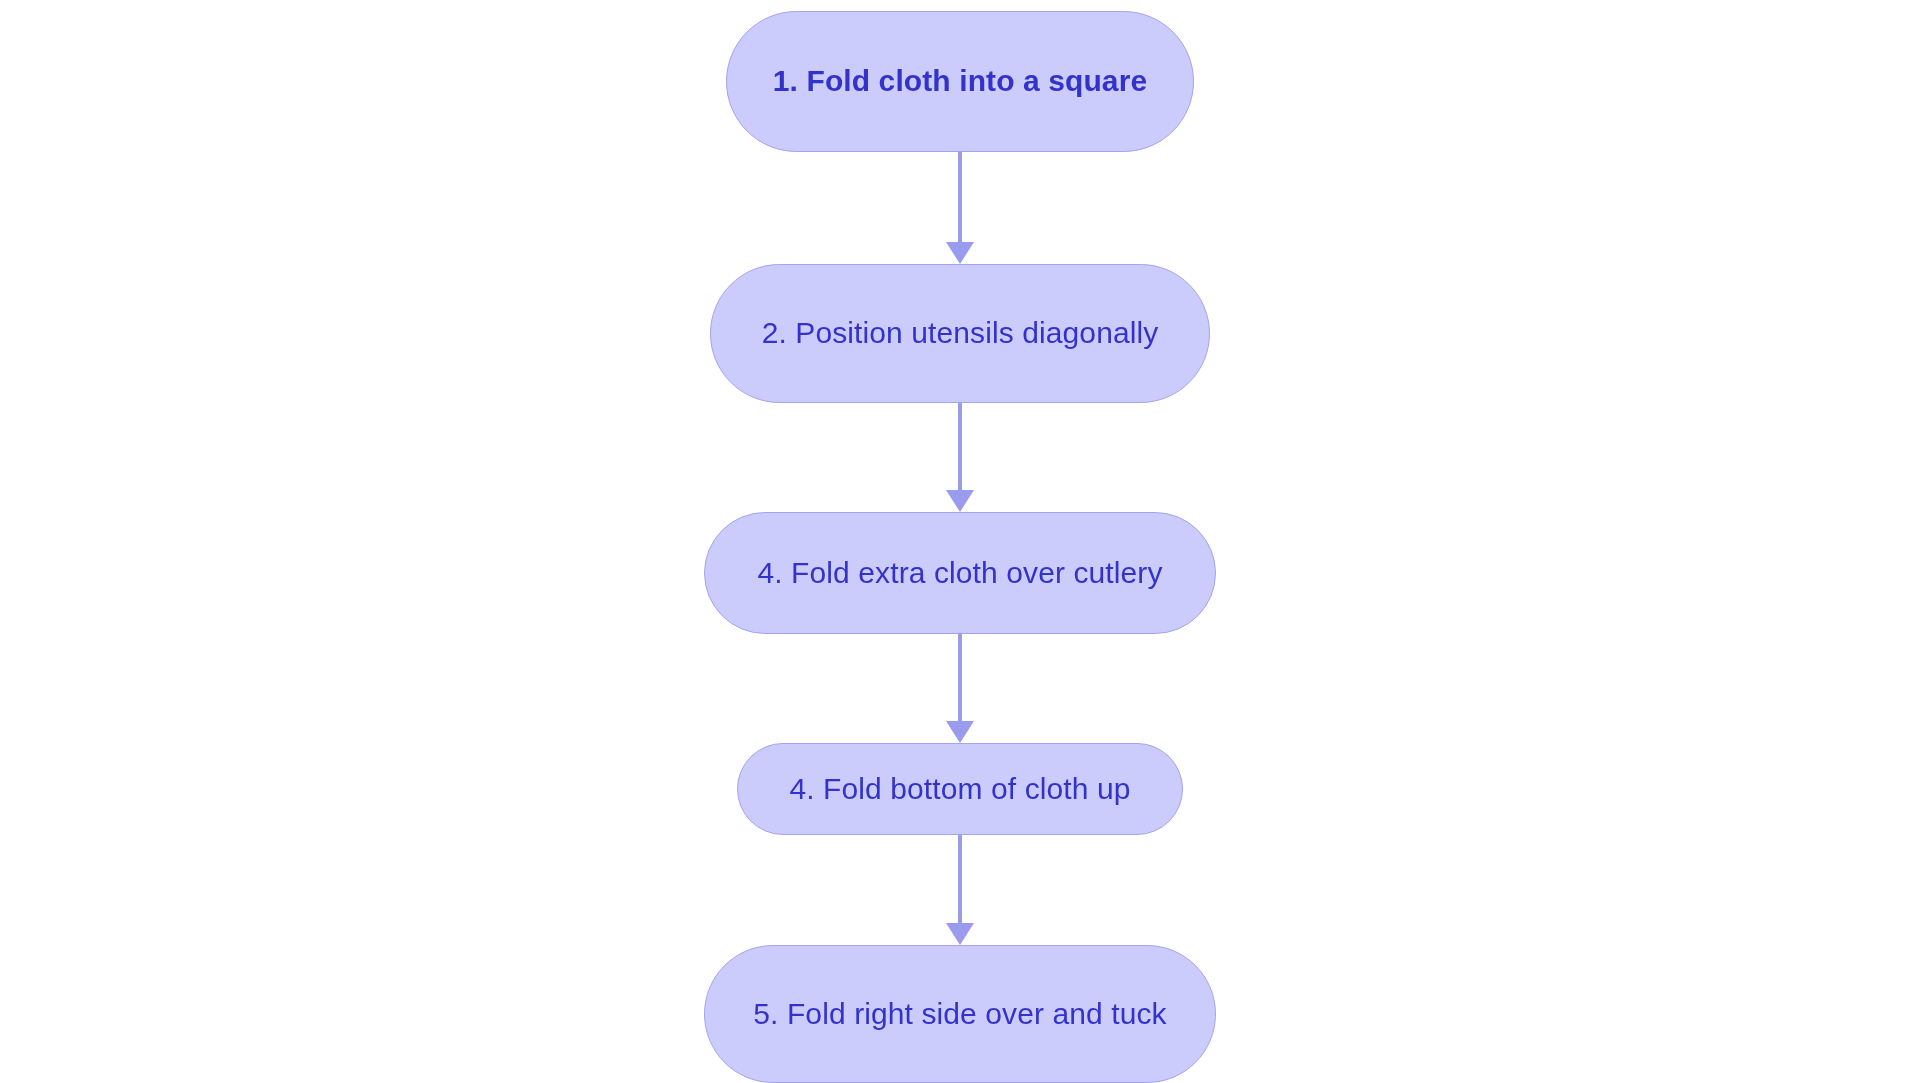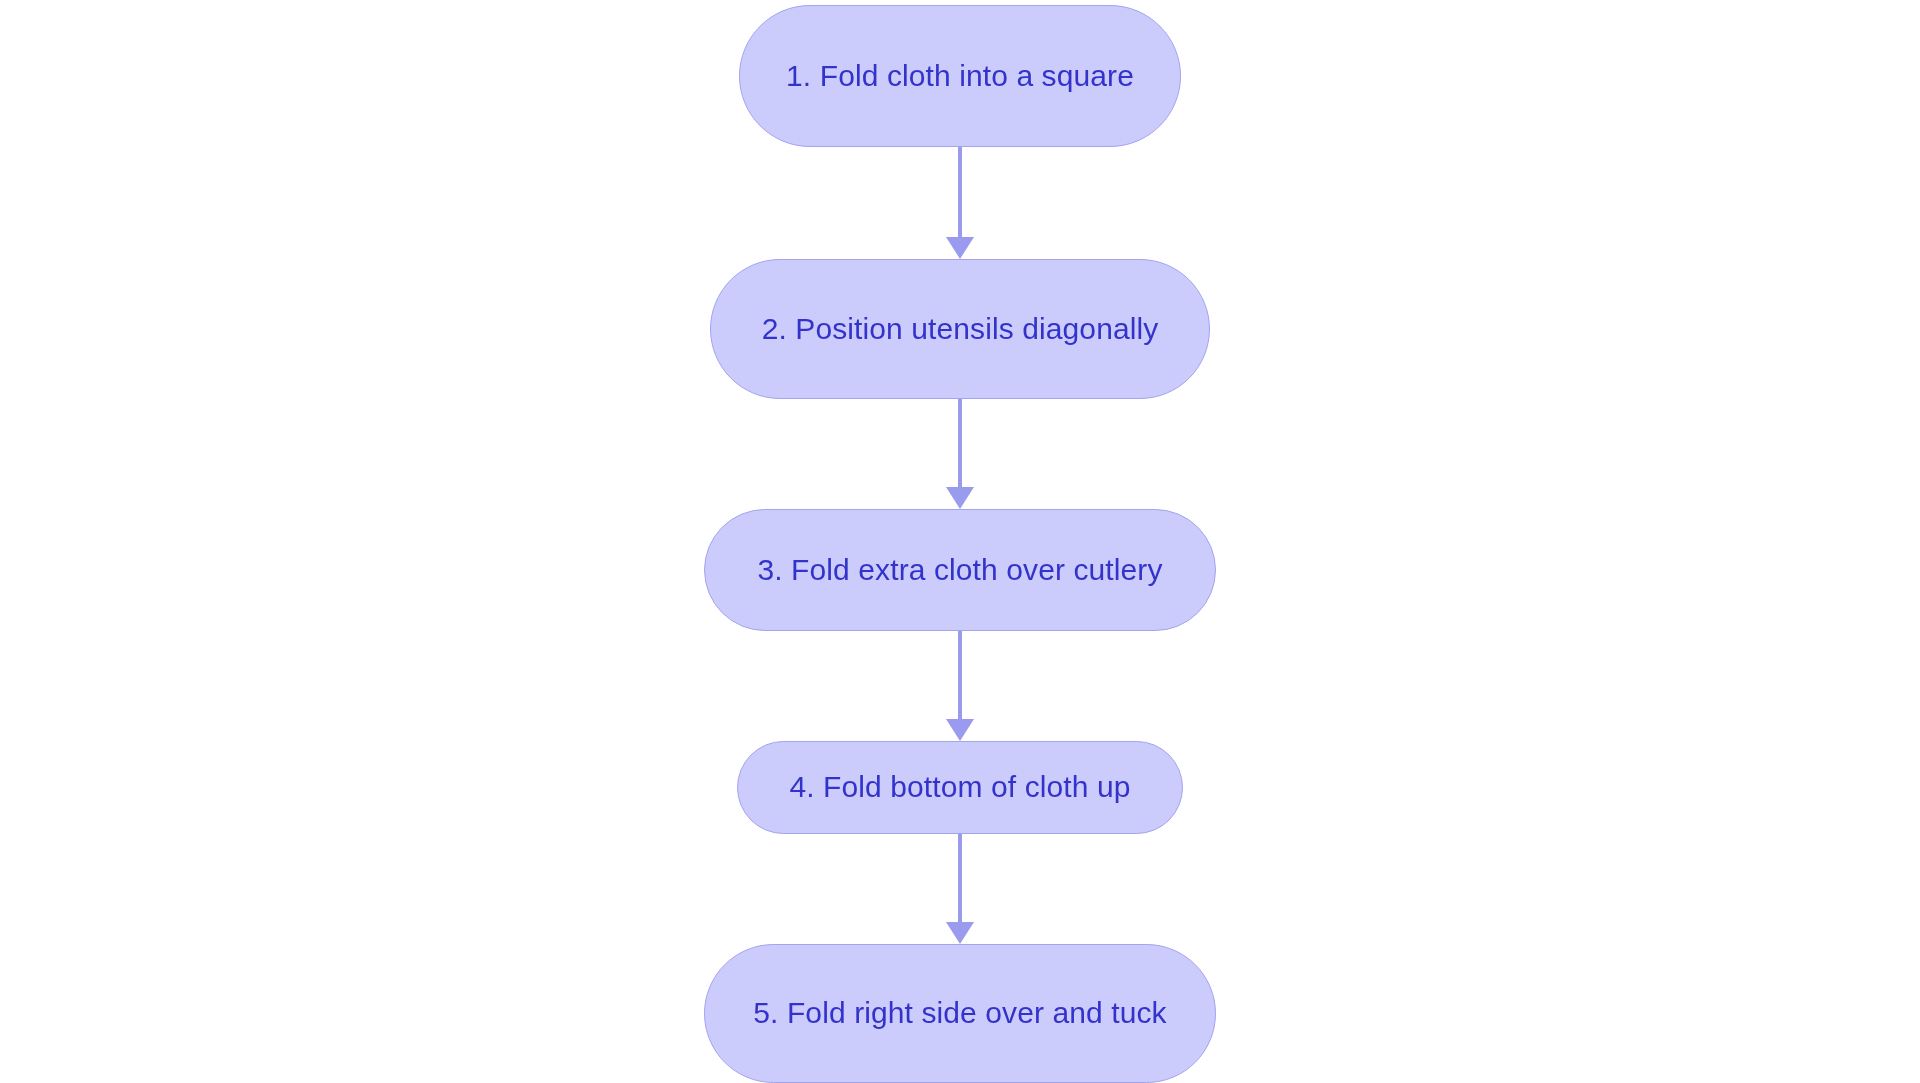--- a/index.html
+++ b/index.html
@@ -51,21 +51,21 @@
     white-space: nowrap;
     padding: 0 46px;
   }
 
   .flow-node-label {
     display: block;
     color: #3333cc;
   }
 
   
-  .node-1 { height: 142px; min-width: 433px; margin-top: 5px; }
+  .node-1 { height: 142px; min-width: 433px; margin-top: 11px; font-weight: bold; }
   .node-2 { height: 140px; min-width: 500px; }
   .node-3 { height: 122px; min-width: 512px; }
   .node-4 { height: 93px; min-width: 446px; }
   .node-5 { height: 139px; min-width: 512px; }
 
   .flow-connector {
     position: relative;
     width: 40px;
     display: flex;
     flex-direction: column;
@@ -110,21 +110,21 @@
     <div class="flow-node node-2">
       <span class="flow-node-label">2. Position utensils diagonally</span>
     </div>
 
     <div class="flow-connector connector-2">
       <div class="connector-line"></div>
       <div class="connector-head"></div>
     </div>
 
     <div class="flow-node node-3">
-      <span class="flow-node-label">3. Fold extra cloth over cutlery</span>
+      <span class="flow-node-label">4. Fold extra cloth over cutlery</span>
     </div>
 
     <div class="flow-connector connector-3">
       <div class="connector-line"></div>
       <div class="connector-head"></div>
     </div>
 
     <div class="flow-node node-4">
       <span class="flow-node-label">4. Fold bottom of cloth up</span>
     </div>

